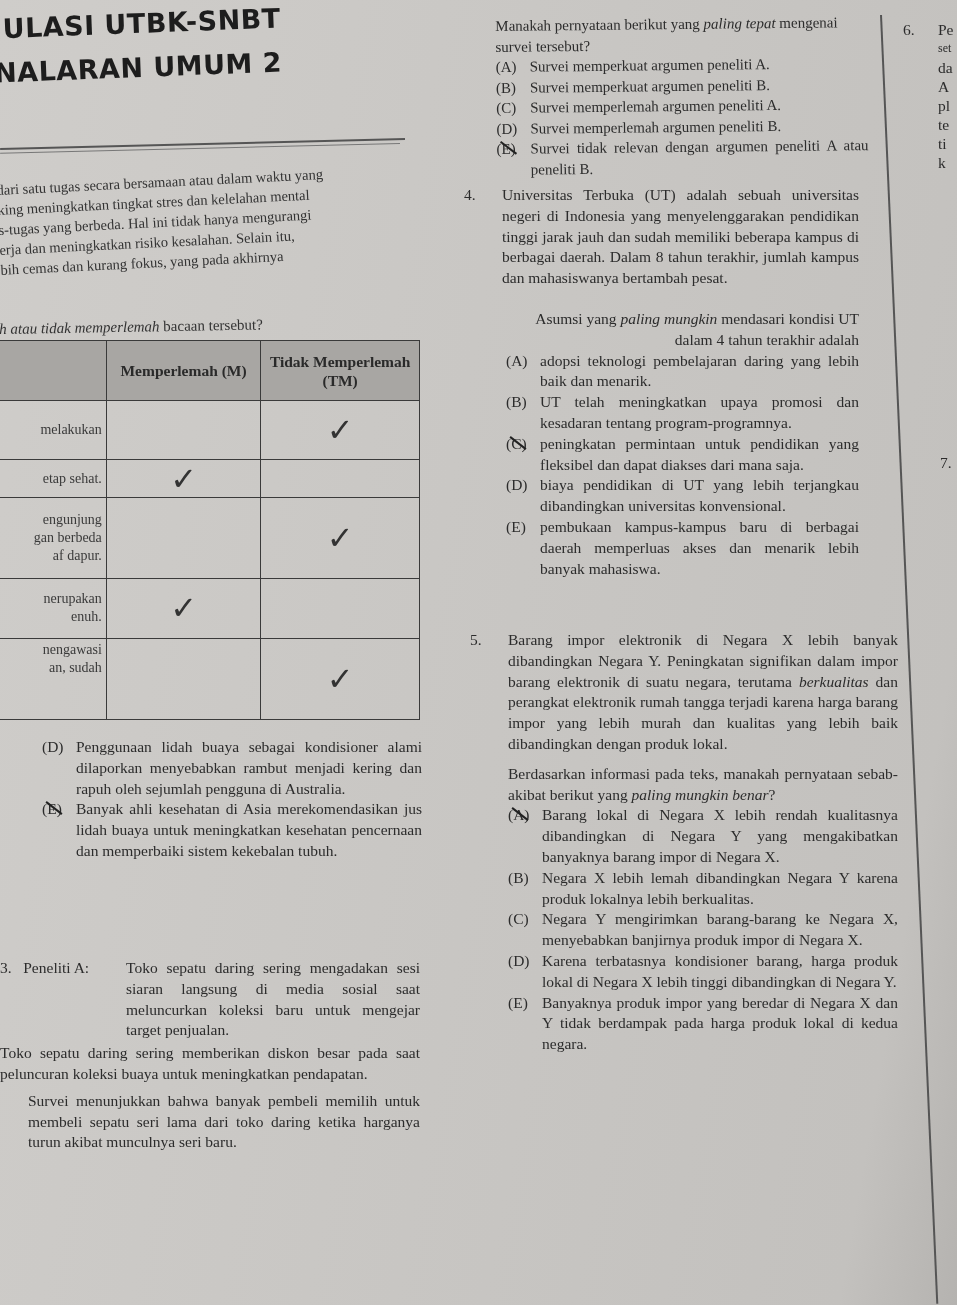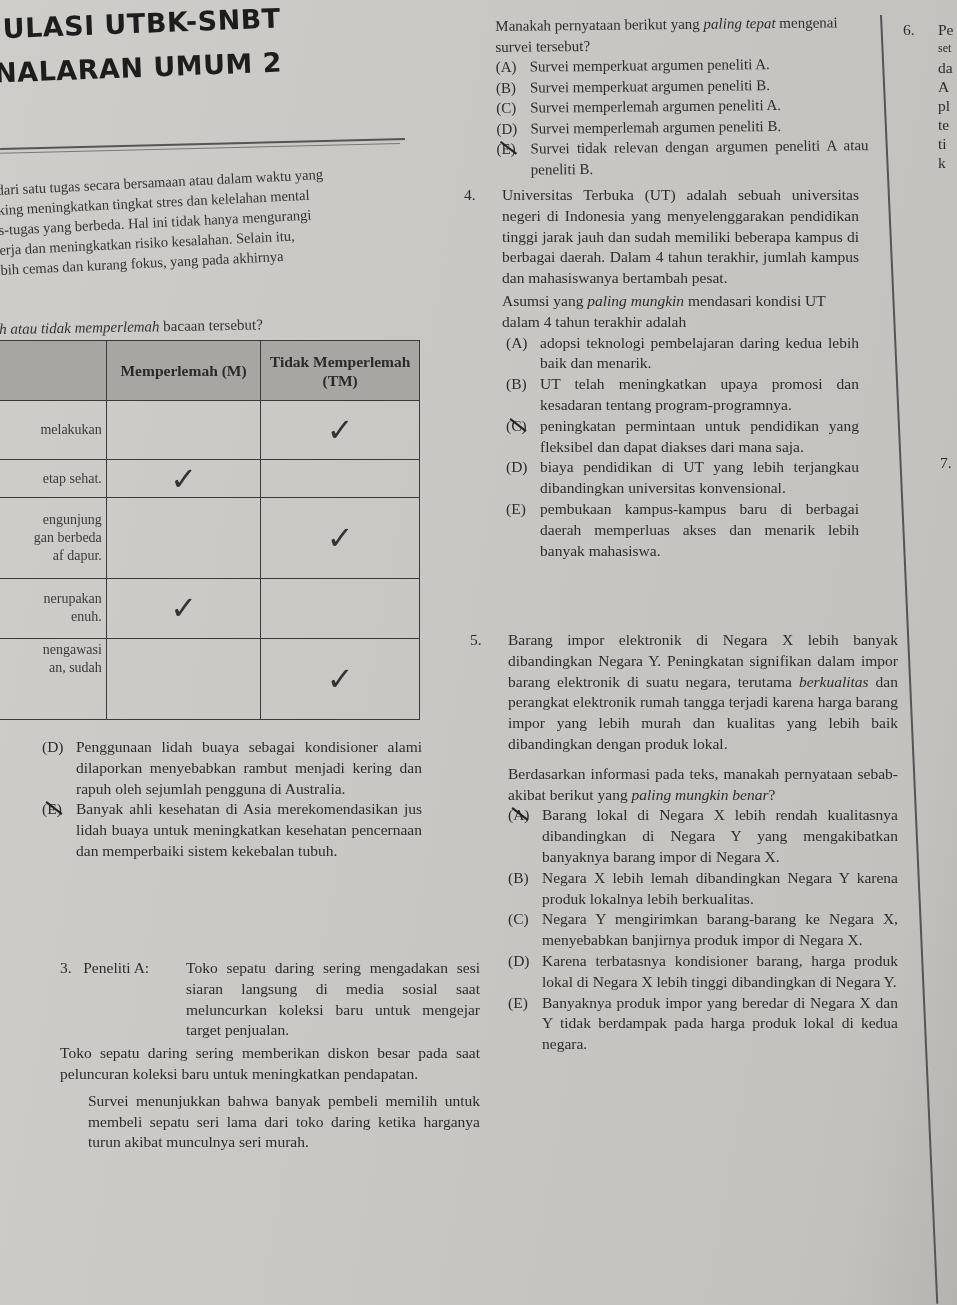--- a/index.html
+++ b/index.html
@@ -119,50 +119,50 @@
   <div class="opt">
     <span class="lbl">(D)</span>
     <span>Penggunaan lidah buaya sebagai kondisioner alami dilaporkan menyebabkan rambut menjadi kering dan rapuh oleh sejumlah pengguna di Australia.</span>
   </div>
   <div class="opt">
     <span class="lbl marked">(E)</span>
     <span>Banyak ahli kesehatan di Asia merekomendasikan jus lidah buaya untuk meningkatkan kesehatan pencernaan dan memperbaiki sistem kekebalan tubuh.</span>
   </div>
 </div>
 
-<div class="abs txt" style="left:17px; top:958px; width:420px;padding-left:43px;">
+<div class="abs txt" style="left:0; top:958px; width:420px;">
   <div class="researcher">
     <div class="who"><span>3.</span>&nbsp;&nbsp;&nbsp;<span>Peneliti A:</span></div>
     <div class="what justify">Toko sepatu daring sering mengadakan sesi siaran langsung di media sosial saat meluncurkan koleksi baru untuk mengejar target penjualan.</div>
   </div>
   <div class="researcher" style="margin-top:2px">
-    <div class="what justify">Toko sepatu daring sering memberikan diskon besar pada saat peluncuran koleksi baru untuk meningkatkan pendapatan.</div>
+    <div class="what justify">Toko sepatu daring sering memberikan diskon besar pada saat peluncuran koleksi buaya untuk meningkatkan pendapatan.</div>
   </div>
-  <div class="justify" style="margin-top:6px; padding-left:28px;">Survei menunjukkan bahwa banyak pembeli memilih untuk membeli sepatu seri lama dari toko daring ketika harganya turun akibat munculnya seri murah.</div>
+  <div class="justify" style="margin-top:6px; padding-left:28px;">Survei menunjukkan bahwa banyak pembeli memilih untuk membeli sepatu seri lama dari toko daring ketika harganya turun akibat munculnya seri baru.</div>
 </div>
 
 <div class="abs txt tight" style="left:496px; top:14px; width:372px; transform:rotate(-0.6deg);">
   <div><span>Manakah pernyataan berikut yang </span><i class="it">paling tepat</i><span> mengenai survei tersebut?</span></div>
   <div class="opt"><span class="lbl">(A)</span><span>Survei memperkuat argumen peneliti A.</span></div>
   <div class="opt"><span class="lbl">(B)</span><span>Survei memperkuat argumen peneliti B.</span></div>
   <div class="opt"><span class="lbl">(C)</span><span>Survei memperlemah argumen peneliti A.</span></div>
   <div class="opt"><span class="lbl">(D)</span><span>Survei memperlemah argumen peneliti B.</span></div>
   <div class="opt justify"><span class="lbl marked">(E)</span><span>Survei tidak relevan dengan argumen peneliti A atau peneliti B.</span></div>
 </div>
 
 <div class="abs txt" style="left:464px; top:185px; width:395px;">
   <div class="qblock justify">
     <span class="q-num">4.</span>
-    <span>Universitas Terbuka (UT) adalah sebuah universitas negeri di Indonesia yang menyelenggarakan pendidikan tinggi jarak jauh dan sudah memiliki beberapa kampus di berbagai daerah. Dalam 4 tahun terakhir, jumlah kampus dan mahasiswanya bertambah pesat.</span>
+    <span>Universitas Terbuka (UT) adalah sebuah universitas negeri di Indonesia yang menyelenggarakan pendidikan tinggi jarak jauh dan sudah memiliki beberapa kampus di berbagai daerah. Dalam 8 tahun terakhir, jumlah kampus dan mahasiswanya bertambah pesat.</span>
   </div>
-  <div class="qblock" style="margin-top:2px;">
+  <div class="qblock" style="margin-top:20px;text-align:right;">
     <span>Asumsi yang </span><i class="it">paling mungkin</i><span> mendasari kondisi UT dalam 4 tahun terakhir adalah</span>
   </div>
   <div style="padding-left:42px">
-    <div class="opt justify"><span class="lbl">(A)</span><span>adopsi teknologi pembelajaran daring kedua lebih baik dan menarik.</span></div>
+    <div class="opt justify"><span class="lbl">(A)</span><span>adopsi teknologi pembelajaran daring yang lebih baik dan menarik.</span></div>
     <div class="opt justify"><span class="lbl">(B)</span><span>UT telah meningkatkan upaya promosi dan kesadaran tentang program-programnya.</span></div>
     <div class="opt justify"><span class="lbl marked">(C)</span><span>peningkatan permintaan untuk pendidikan yang fleksibel dan dapat diakses dari mana saja.</span></div>
     <div class="opt justify"><span class="lbl">(D)</span><span>biaya pendidikan di UT yang lebih terjangkau dibandingkan universitas konvensional.</span></div>
     <div class="opt justify"><span class="lbl">(E)</span><span>pembukaan kampus-kampus baru di berbagai daerah memperluas akses dan menarik lebih banyak mahasiswa.</span></div>
   </div>
 </div>
 
 <div class="abs txt" style="left:470px; top:630px; width:428px;">
   <div class="qblock justify">
     <span class="q-num">5.</span>

